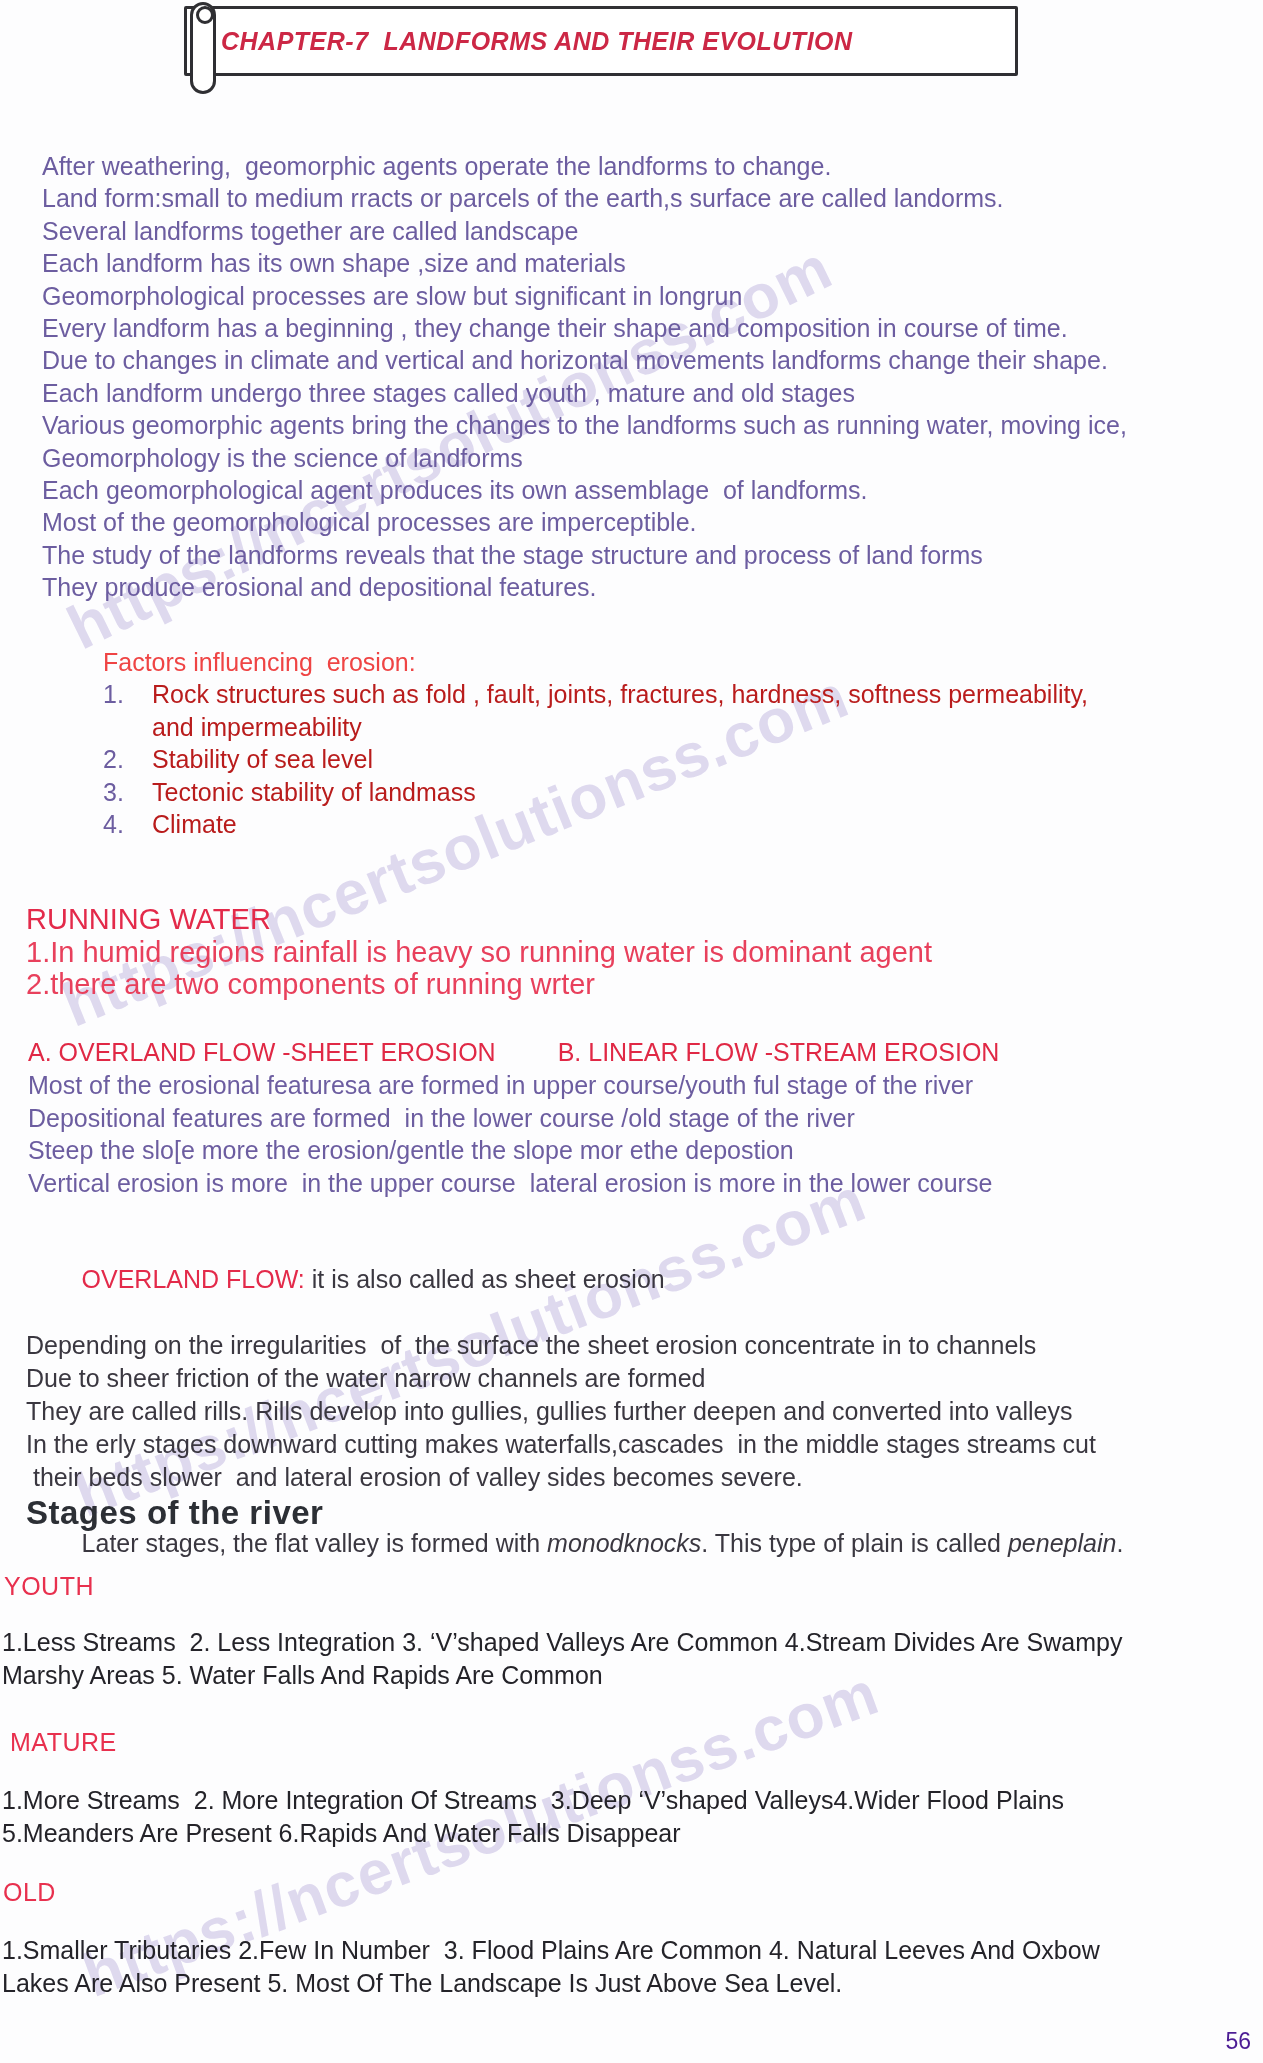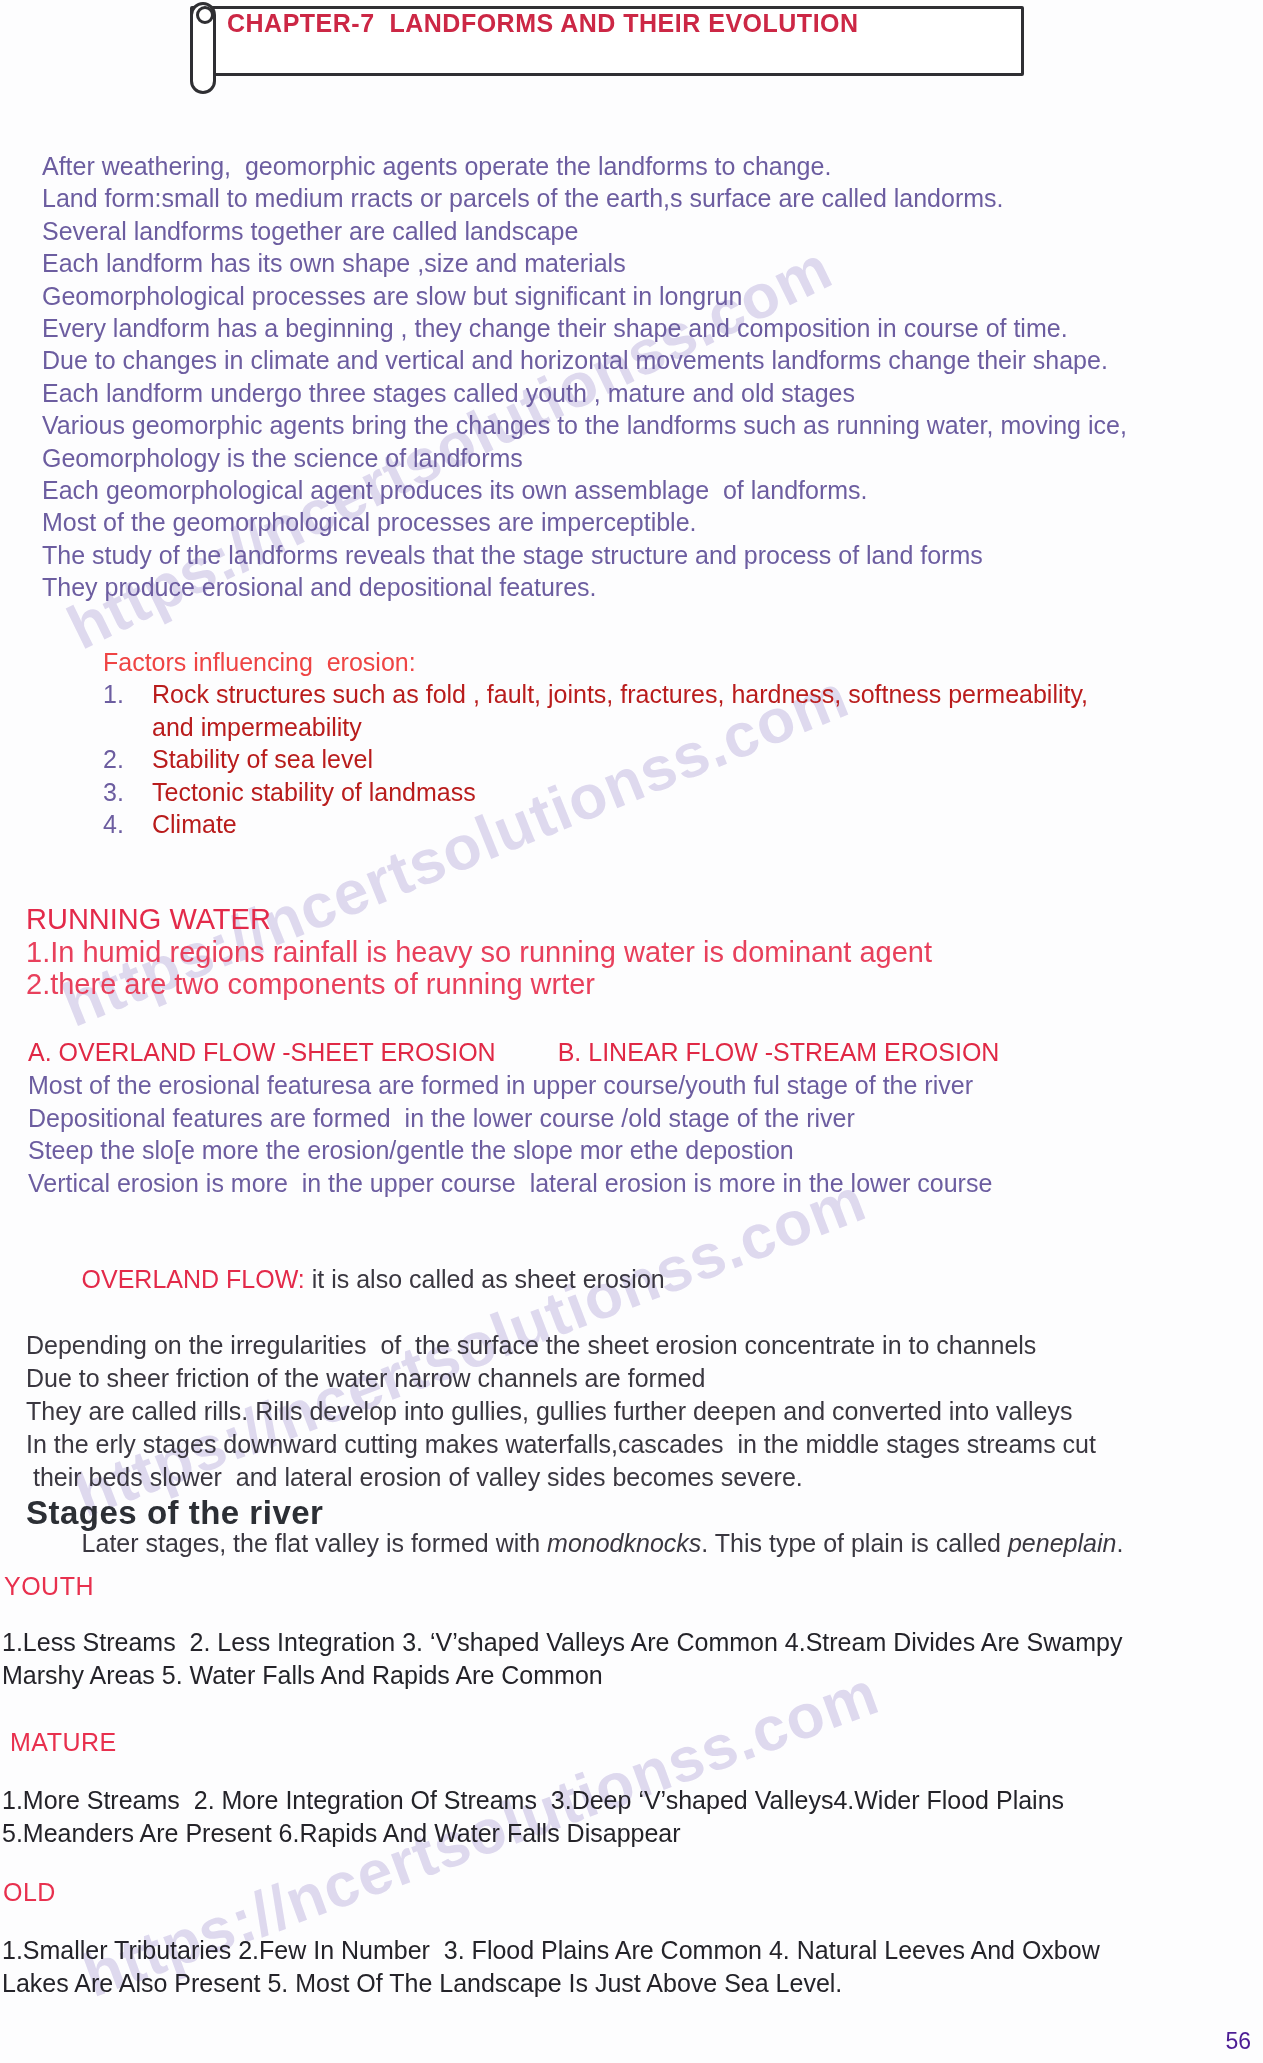--- a/index.html
+++ b/index.html
@@ -18,23 +18,23 @@
     transform-origin:0 50%;
     pointer-events:none;
   }
   .wm1{left:72px;top:596px;transform:rotate(-26deg);}
   .wm2{left:66px;top:972px;transform:rotate(-22deg);}
   .wm3{left:78px;top:1462px;transform:rotate(-21deg);}
   .wm4{left:86px;top:1942px;transform:rotate(-20deg);}
   .content{position:relative;z-index:1;}
   
   .banner-box{
-    position:absolute;left:190px;top:6px;width:828px;height:64px;
+    position:absolute;left:184px;top:6px;width:828px;height:64px;
     background:#fff;border:3px solid #2f2f33;border-radius:2px;
-    display:flex;
+    display:flex;align-items:center;font-style:italic;
   }
   .banner-title{
     font-weight:700;font-size:25px;letter-spacing:.5px;
     color:#cc2745;padding-left:34px;white-space:pre;
   }
   .banner-rod{
     position:absolute;left:190px;top:2px;width:26px;height:92px;
     background:#fff;border:3px solid #2f2f33;border-radius:13px;
     box-sizing:border-box;
   }

